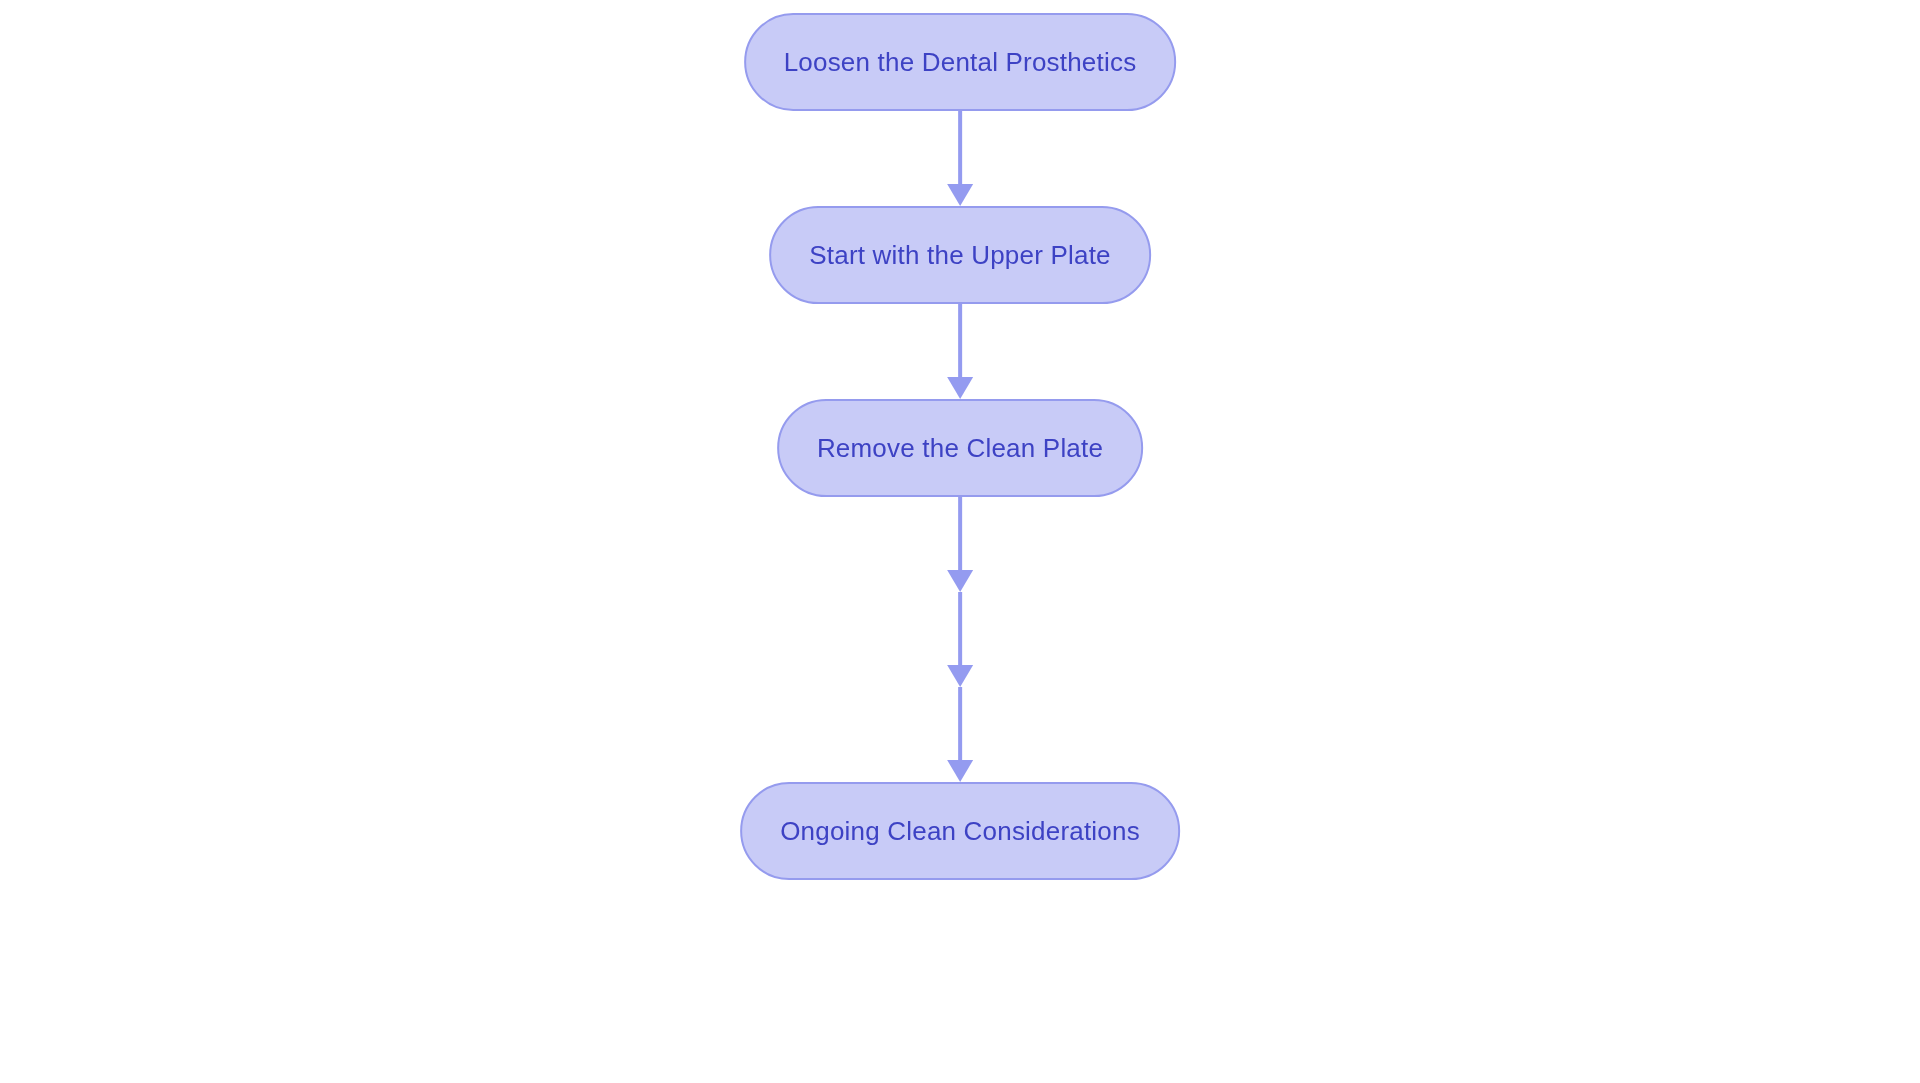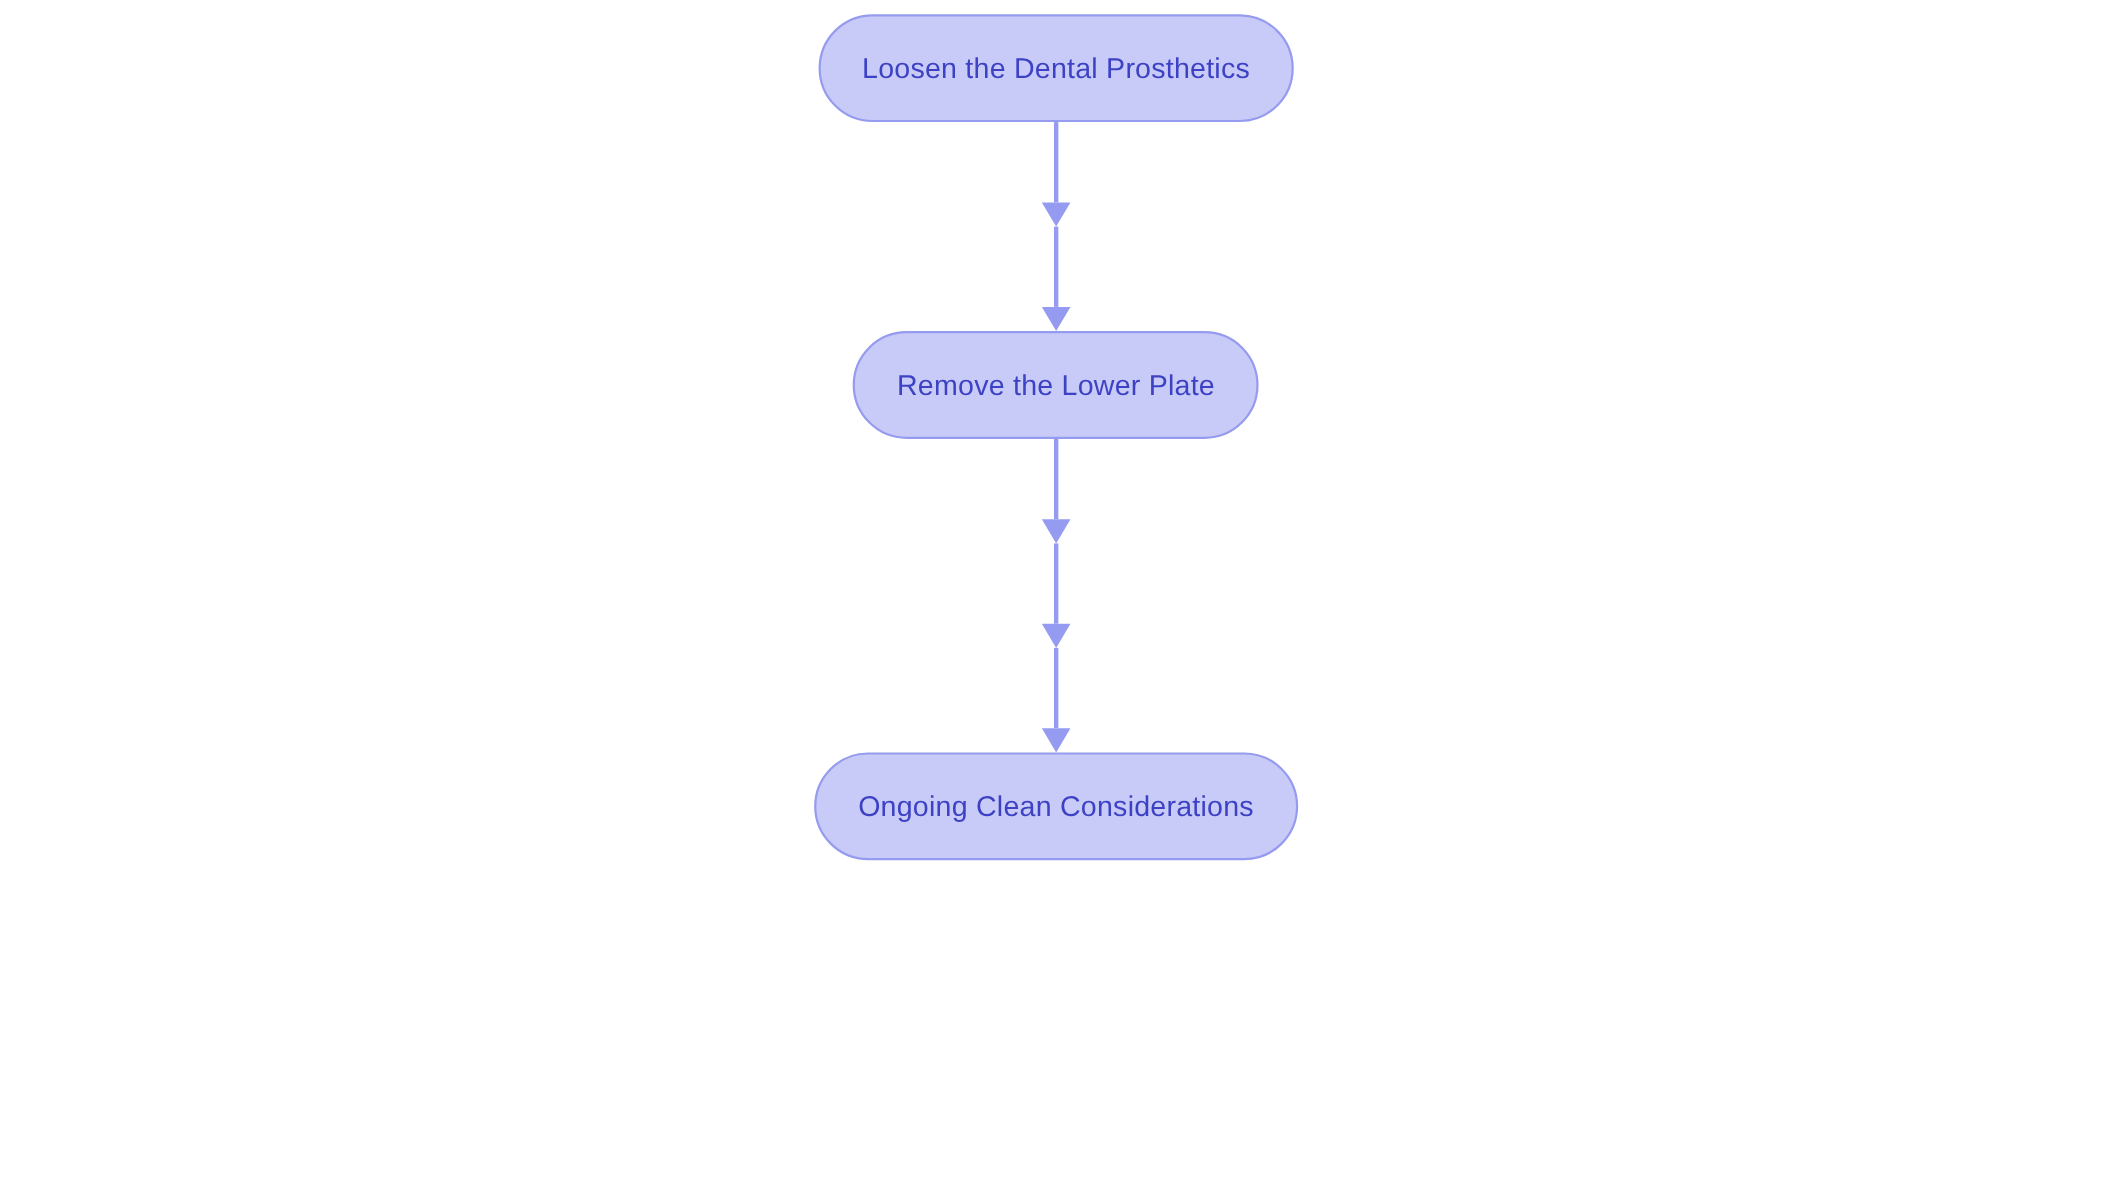--- a/index.html
+++ b/index.html
@@ -77,28 +77,31 @@
 
     <div class="node">
       <span>Loosen the Dental Prosthetics</span>
     </div>
 
     <div class="connector">
       <div class="line"></div>
       <div class="head"></div>
     </div>
 
+    <div class="node">
+      <span>Start with the Upper Plate</span>
+    </div>
 
     <div class="connector">
       <div class="line"></div>
       <div class="head"></div>
     </div>
 
     <div class="node">
-      <span>Remove the Lower Plate</span>
+      <span>Remove the Clean Plate</span>
     </div>
 
     <div class="connector">
       <div class="line"></div>
       <div class="head"></div>
     </div>
 
 
     <div class="connector">
       <div class="line"></div>

